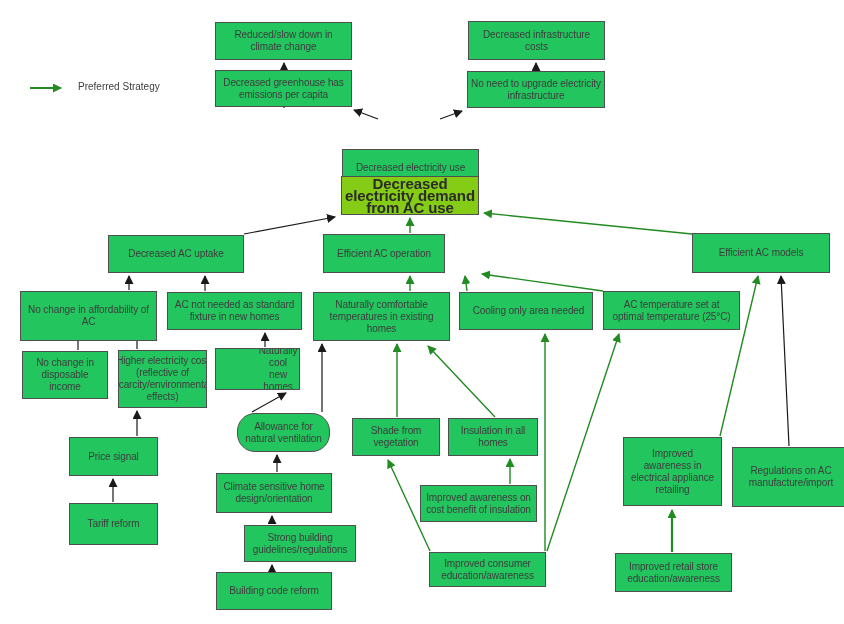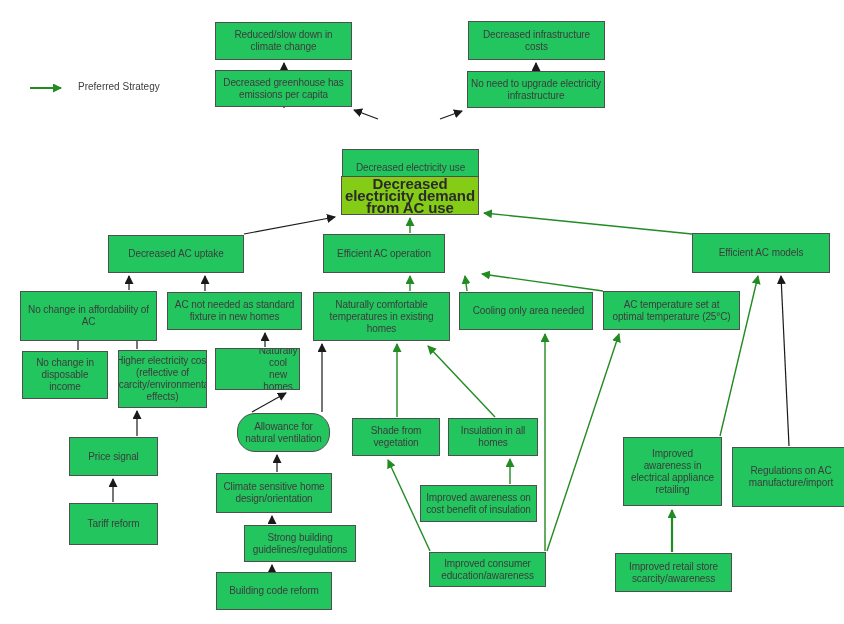--- a/index.html
+++ b/index.html
@@ -100,15 +100,15 @@
       <div class="node" style="left: 448px; top: 418px; width: 90px; height: 38px;">Insulation in all homes</div>
       <div class="node" style="left: 69px; top: 437px; width: 89px; height: 39px;">Price signal</div>
       <div class="node" style="left: 69px; top: 503px; width: 89px; height: 42px;">Tariff reform</div>
       <div class="node" style="left: 216px; top: 473px; width: 116px; height: 40px;">Climate sensitive home design/orientation</div>
       <div class="node" style="left: 220px; top: 525px; width: 112px; height: 37px; margin-left: 24px;">Strong building guidelines/regulations</div>
       <div class="node" style="left: 216px; top: 572px; width: 116px; height: 38px;">Building code reform</div>
       <div class="node" style="left: 420px; top: 485px; width: 117px; height: 37px;">Improved awareness on cost benefit of insulation</div>
       <div class="node" style="left: 429px; top: 552px; width: 117px; height: 35px;">Improved consumer education/awareness</div>
       <div class="node" style="left: 623px; top: 437px; width: 99px; height: 69px;">Improved awareness in electrical appliance retailing</div>
       <div class="node" style="left: 732px; top: 447px; width: 118px; height: 60px;">Regulations on AC manufacture/import</div>
-      <div class="node" style="left: 615px; top: 553px; width: 117px; height: 39px;">Improved retail store scarcity/awareness</div>
+      <div class="node" style="left: 615px; top: 553px; width: 117px; height: 39px;">Improved retail store education/awareness</div>
     </div>
 </div>
 
 </body></html>

